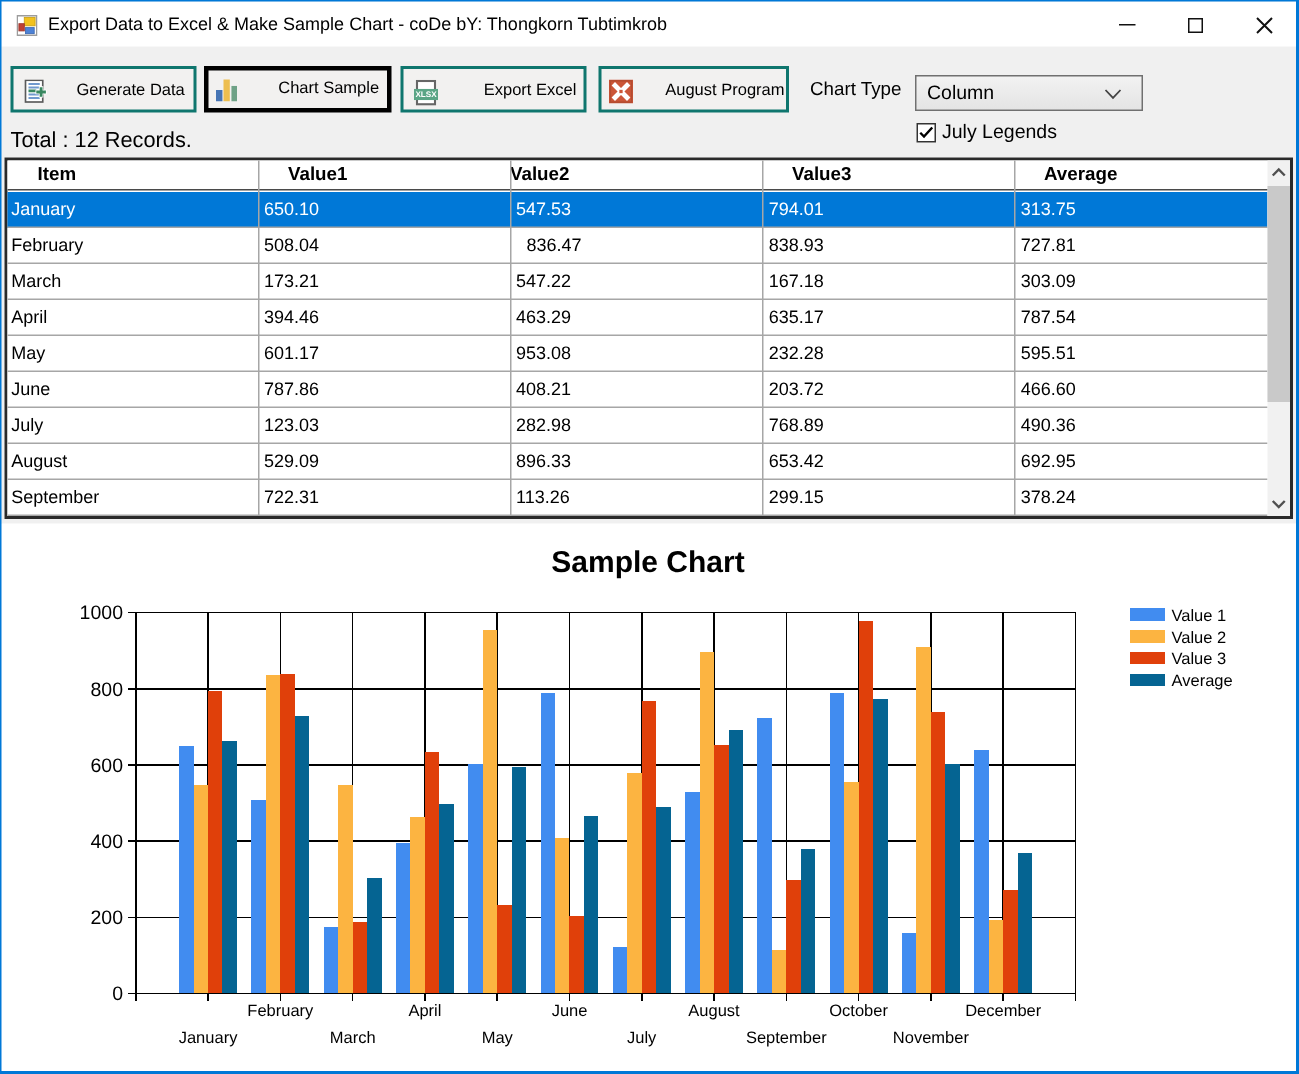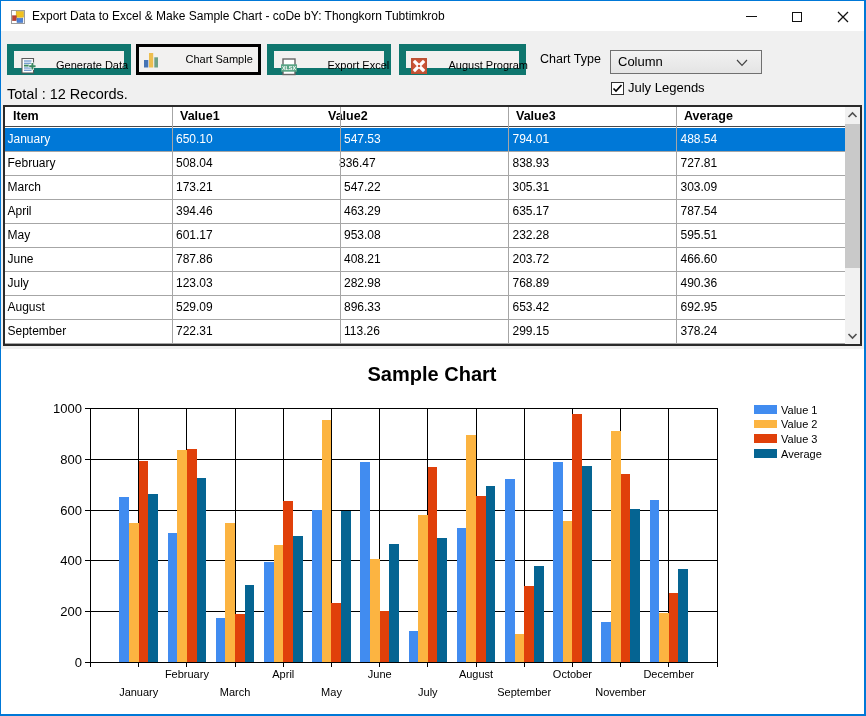--- a/index.html
+++ b/index.html
@@ -1,33 +1,33 @@
 <!DOCTYPE html>
 <html><head>
 <meta charset="utf-8">
 <style>
 * { margin:0; padding:0; box-sizing:border-box; }
 html,body { width:866px; height:716px; }
 body { position:relative; font-family:"Liberation Sans", sans-serif; background:#f0f0f0; overflow:hidden; }
 #frame { position:absolute; left:0; top:0; width:866px; height:716px; border-style:solid; border-color:#0078D7; border-width:1px 2px 2px 1px; z-index:99; pointer-events:none; }
 #titlebar { position:absolute; left:1px; top:1px; width:864px; height:30px; background:#fff;text-align:right; }
 #title { position:absolute; left:31px; top:0; line-height:30px; font-size:12px; color:#000; white-space:nowrap; }
-.btn { position:absolute; top:44px; height:31px; background:#f2f1f0; border:7px solid #0f766e; }
+.btn { position:absolute; top:44px; height:31px; background:#f2f1f0; border:2px solid #0f766e; }
 .btn span { position:absolute; top:0; height:29px; line-height:29px; font-size:11px; color:#000; white-space:nowrap; }
 #b2 { border:3px solid #000; }
 #b2 span { height:42px; line-height:25px; }
 #lbl-charttype { position:absolute; left:540px; top:44px; height:31px; line-height:31px; font-size:12.5px; white-space:nowrap; }
 #combo { position:absolute; left:610px; top:50px; width:152px; height:24px; background:linear-gradient(#f2f2f2,#e4e4e4); border:1px solid #707070; }
 #combo span { position:absolute; left:7px; top:0; line-height:22px; font-size:13px; }
 #chk { position:absolute; left:611px; top:82px; width:13px; height:13px; background:#fff; border:1px solid #333; }
 #chklbl { position:absolute; left:628px; top:79.5px; font-size:13px; line-height:15px; }
 #total { position:absolute; left:7px; top:85.5px; font-size:14.5px; }
 .grid { position:absolute; left:3px; top:105px; width:859px; height:241px; border:2px solid #2a2a2a; background:#fff; }
 .ghead { position:absolute; left:0; top:0; width:855px; height:20px; background:#fff; border-bottom:1px solid #4a4a4a; }
-.ghead span { position:absolute; top:0; line-height:19px; font-size:12.5px; font-weight:bold; white-space:nowrap; }
+.ghead span { position:absolute; top:0; line-height:19px; font-size:12.5px; font-weight:bold; white-space:nowrap;margin-left:12px; }
 .grows { position:absolute; left:0; top:21px; width:840px; height:216px; }
 .grow { position:absolute; left:0; width:840px; height:24px; border-bottom:1px solid #a6a6a6; background:#fff; }
 .grow span { position:absolute; top:0; line-height:23px; font-size:12px; color:#000; white-space:nowrap; }
 .grow.sel { background:#0078D7; }
 .grow.sel span { color:#fff; }
 .gsep { position:absolute; top:0; width:1px; height:237px; background:#a6a6a6; }
 .gsb { position:absolute; right:0; top:0; width:15px; height:237px; background:#f1f1f1; }
 .gsb-btn { position:absolute; left:0; width:15px; height:17px; }
 .gsb-thumb { position:absolute; left:0; top:17px; width:15px; height:144px; background:#c9c9c9; }
 #chartarea { position:absolute; left:1px; top:349px; width:864px; height:366px; background:#fff; }
@@ -228,34 +228,34 @@
 <span style="left:323px">Value2</span>
 <span style="left:511px">Value3</span>
 <span style="left:679px">Average</span>
 </div>
 <div class="grows">
 <div class="grow sel" style="top:0px">
 <span style="left:2.5px">January</span>
 <span style="left:171px">650.10</span>
 <span style="left:339px">547.53</span>
 <span style="left:507.5px">794.01</span>
-<span style="left:675.5px">488.54</span>
+<span style="left:675.5px">313.75</span>
 </div>
 <div class="grow" style="top:24px">
 <span style="left:2.5px">February</span>
 <span style="left:171px">508.04</span>
-<span style="left:334px">836.47</span>
+<span style="left:346px">836.47</span>
 <span style="left:507.5px">838.93</span>
 <span style="left:675.5px">727.81</span>
 </div>
 <div class="grow" style="top:48px">
 <span style="left:2.5px">March</span>
 <span style="left:171px">173.21</span>
 <span style="left:339px">547.22</span>
-<span style="left:507.5px">305.31</span>
+<span style="left:507.5px">167.18</span>
 <span style="left:675.5px">303.09</span>
 </div>
 <div class="grow" style="top:72px">
 <span style="left:2.5px">April</span>
 <span style="left:171px">394.46</span>
 <span style="left:339px">463.29</span>
 <span style="left:507.5px">635.17</span>
 <span style="left:675.5px">787.54</span>
 </div>
 <div class="grow" style="top:96px">

